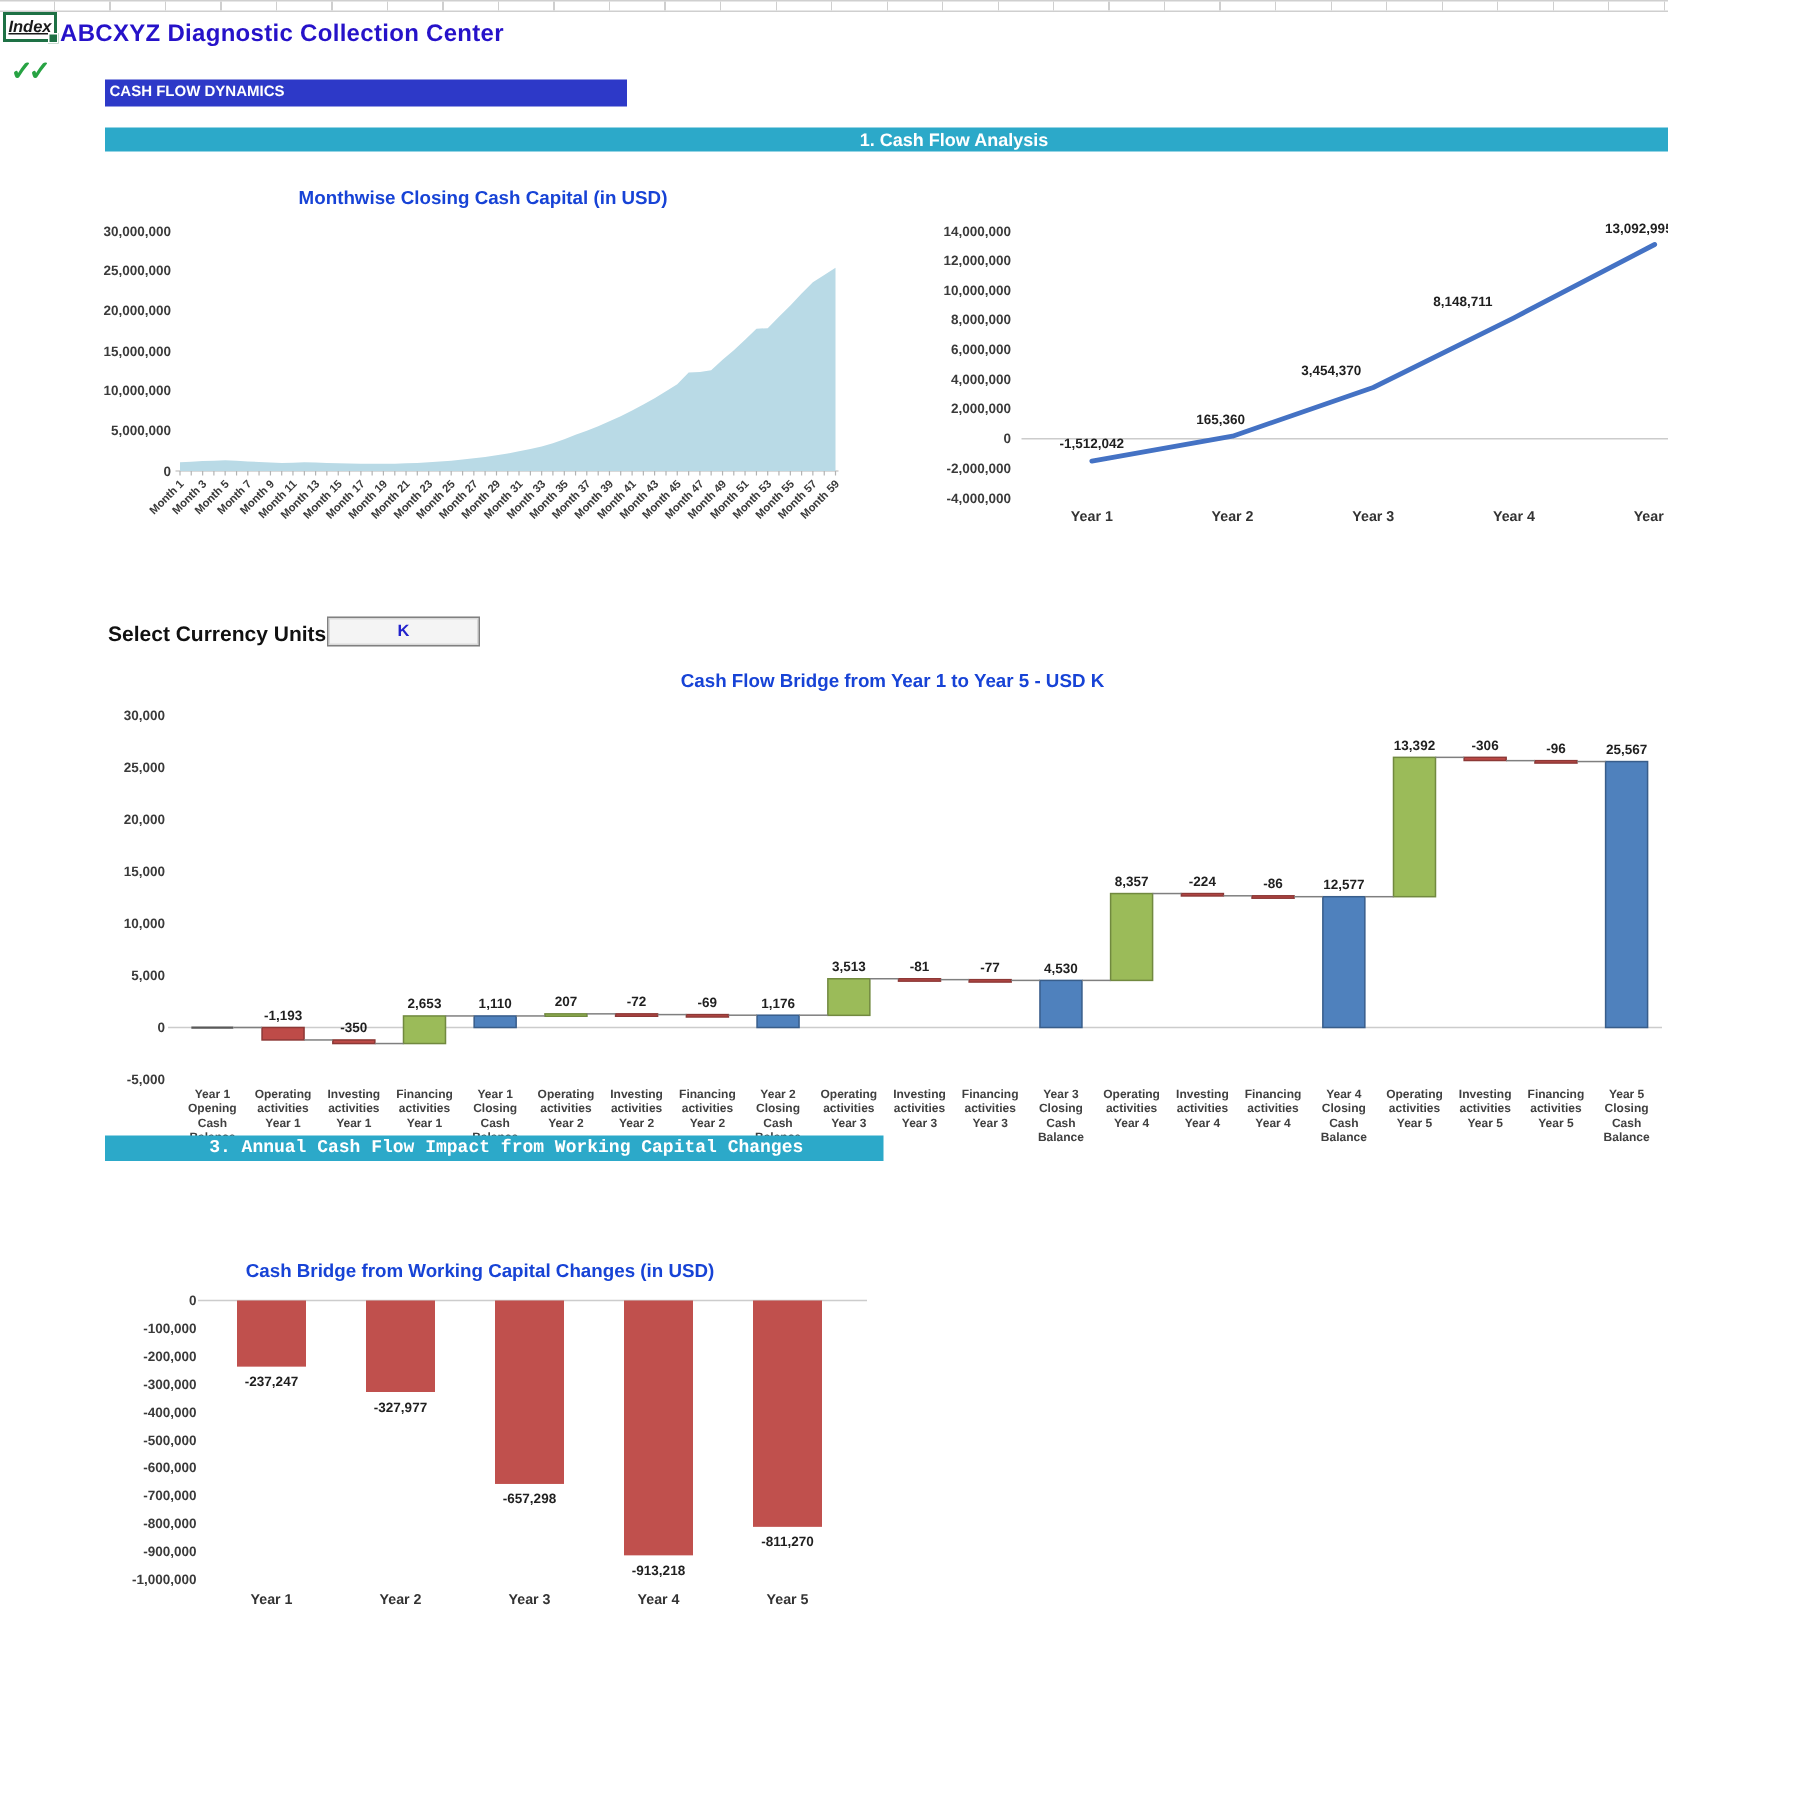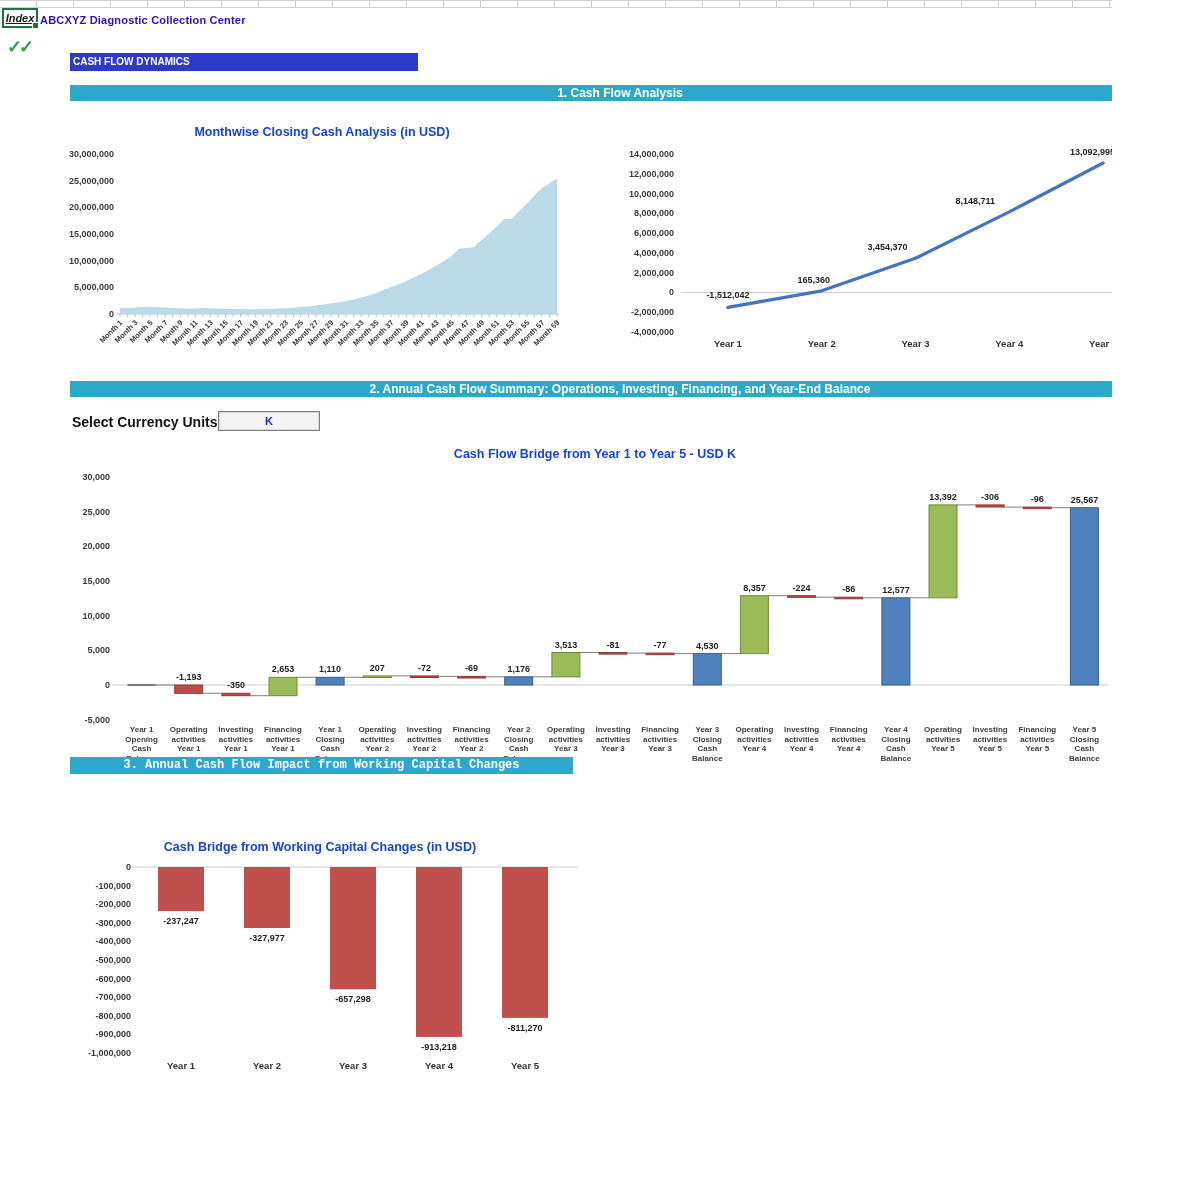--- a/index.html
+++ b/index.html
@@ -8,24 +8,24 @@
   
   #gridstrip{position:absolute;left:0;top:0;width:1200px;height:6px;
     border-top:1px solid #cfcfcf;border-bottom:1px solid #cfcfcf;
     background:repeating-linear-gradient(90deg,#ffffff 0 36px,#cfcfcf 36px 37px);}
   
   #indexCell{position:absolute;left:2px;top:8px;width:36px;height:20px;background:#fff;
     border:2px solid #1E7145;box-sizing:border-box;display:flex;align-items:center;justify-content:center;cursor:pointer;}
   #indexCell::after{content:"";position:absolute;right:-3px;bottom:-3px;width:5px;height:5px;background:#1E7145;border:1px solid #fff;}
   #indexCell span{font-size:11px;font-style:italic;text-decoration:underline;color:#1a1a1a;font-weight:600;}
   #checks{position:absolute;left:7px;top:36px;font-size:18px;font-weight:700;color:#27A343;letter-spacing:-3px;}
-  #pageTitle{position:absolute;left:40px;top:14px;font-size:11px;font-weight:700;color:#2612C9;letter-spacing:.2px;}
+  #pageTitle{position:absolute;left:40px;top:14px;font-size:16px;font-weight:700;color:#2612C9;letter-spacing:.2px;}
   #banner{position:absolute;left:70px;top:53px;width:348px;height:18px;background:#2D39C8;color:#fff;
     font-size:10px;font-weight:700;line-height:18px;padding-left:3px;box-sizing:border-box;}
-  .sectionBar{position:absolute;background:#2CA9C9;color:#fff;font-size:12px;font-weight:700;text-align:center;}
+  .sectionBar{position:absolute;background:#2CA9C9;color:#fff;font-size:12px;font-weight:700;text-align:center;padding-left:16px;}
   #sec1{left:70px;top:85px;width:1100px;height:16px;line-height:16px;}
   #sec2{left:70px;top:381px;width:1100px;height:16px;line-height:16px;}
   #sec3{left:70px;top:757px;width:503px;height:17px;line-height:17px;font-family:Liberation Mono, monospace;}
   .chartTitle{position:absolute;font-size:12.5px;font-weight:700;color:#1743D6;text-align:center;}
   #t1{left:62px;top:125px;width:520px;}
   #t2{left:630px;top:125px;width:520px;}
   #t3{left:70px;top:447px;width:1050px;}
   #t4{left:70px;top:840px;width:500px;}
   svg{position:absolute;font-family:"Liberation Sans",sans-serif;overflow:visible;}
   #c0{left:62px;top:142px;}
@@ -56,21 +56,21 @@
   <div id="indexCell">
     <span>Index</span>
   </div>
   <div id="checks">✓✓</div>
 
   <div id="pageTitle">ABCXYZ Diagnostic Collection Center</div>
   <div id="banner">CASH FLOW DYNAMICS</div>
 
   <div id="sec1" class="sectionBar">1. Cash Flow Analysis</div>
 
-  <div id="t1" class="chartTitle">Monthwise Closing Cash Analysis (in USD)</div>
+  <div id="t1" class="chartTitle">Monthwise Closing Cash Capital (in USD)</div>
   <svg id="c0" width="560" height="235" viewBox="0 0 560 235">
       <text x="52" y="175" text-anchor="end" class="tick">0</text>
       <text x="52" y="148.33333333333334" text-anchor="end" class="tick">5,000,000</text>
       <text x="52" y="121.66666666666667" text-anchor="end" class="tick">10,000,000</text>
       <text x="52" y="95" text-anchor="end" class="tick">15,000,000</text>
       <text x="52" y="68.33333333333334" text-anchor="end" class="tick">20,000,000</text>
       <text x="52" y="41.66666666666666" text-anchor="end" class="tick">25,000,000</text>
       <text x="52" y="15" text-anchor="end" class="tick">30,000,000</text>
       <line x1="55" y1="172" x2="497" y2="172" class="axis"></line>
       <path d="M58,172 L58.0,166.2 L65.5,165.9 L73.1,165.4 L80.6,165.1 L88.1,164.9 L95.7,165.2 L103.2,165.6 L110.7,166.0 L118.3,166.3 L125.8,166.7 L133.3,166.5 L140.9,166.1 L148.4,166.3 L155.9,166.6 L163.5,166.8 L171.0,167.0 L178.6,167.1 L186.1,167.2 L193.6,167.2 L201.2,167.1 L208.7,166.9 L216.2,166.6 L223.8,166.2 L231.3,165.7 L238.8,165.1 L246.4,164.4 L253.9,163.5 L261.4,162.6 L269.0,161.5 L276.5,160.3 L284.0,158.9 L291.6,157.4 L299.1,155.6 L306.6,153.5 L314.2,150.9 L321.7,147.8 L329.2,145.1 L336.8,142.1 L344.3,138.9 L351.8,135.5 L359.4,131.7 L366.9,127.7 L374.4,123.5 L382.0,118.9 L389.5,114.1 L397.1,106.4 L404.6,106.0 L412.1,104.9 L419.7,97.9 L427.2,91.5 L434.7,84.5 L442.3,77.1 L449.8,76.8 L457.3,69.1 L464.9,61.6 L472.4,53.6 L479.9,46.1 L487.5,41.3 L495.0,36.5 L495,172 Z" fill="#B9DAE6" stroke="none"></path>
@@ -183,21 +183,20 @@
       <text x="262.5" y="108.3" text-anchor="middle" class="dlab">3,454,370</text>
       <text x="350.3" y="61.9" text-anchor="middle" class="dlab">8,148,711</text>
       <text x="490.1" y="13.0" text-anchor="end" class="dlab">13,092,995</text>
       <text x="102.9" y="205" text-anchor="middle" class="xcat">Year 1</text>
       <text x="196.7" y="205" text-anchor="middle" class="xcat">Year 2</text>
       <text x="290.5" y="205" text-anchor="middle" class="xcat">Year 3</text>
       <text x="384.3" y="205" text-anchor="middle" class="xcat">Year 4</text>
       <text x="478.1" y="205" text-anchor="middle" class="xcat">Year 5</text>
     </svg>
 
-  <div id="sec2" class="sectionBar">2. Annual Cash Flow Summary: Operations, Investing, Financing, and Year-End Balance</div>
 
   <div id="curLabel">Select Currency Units</div>
   <div id="curBox">
     <span>K</span>
   </div>
 
   <div id="t3" class="chartTitle">Cash Flow Bridge from Year 1 to Year 5 - USD K</div>
   <svg id="c2" width="1100" height="315" viewBox="0 0 1100 315">
       <text x="40" y="18" text-anchor="end" class="tick">30,000</text>
       <text x="40" y="52.666666666666664" text-anchor="end" class="tick">25,000</text>

